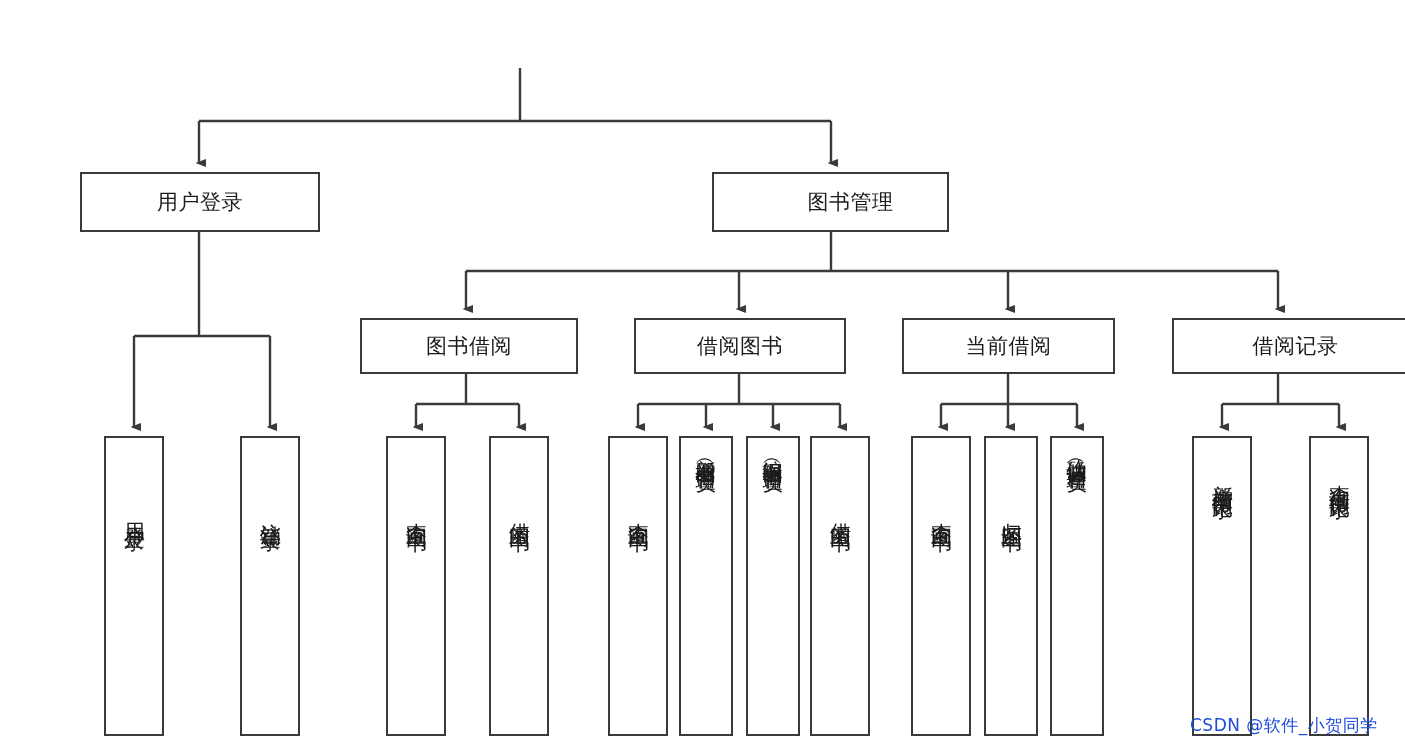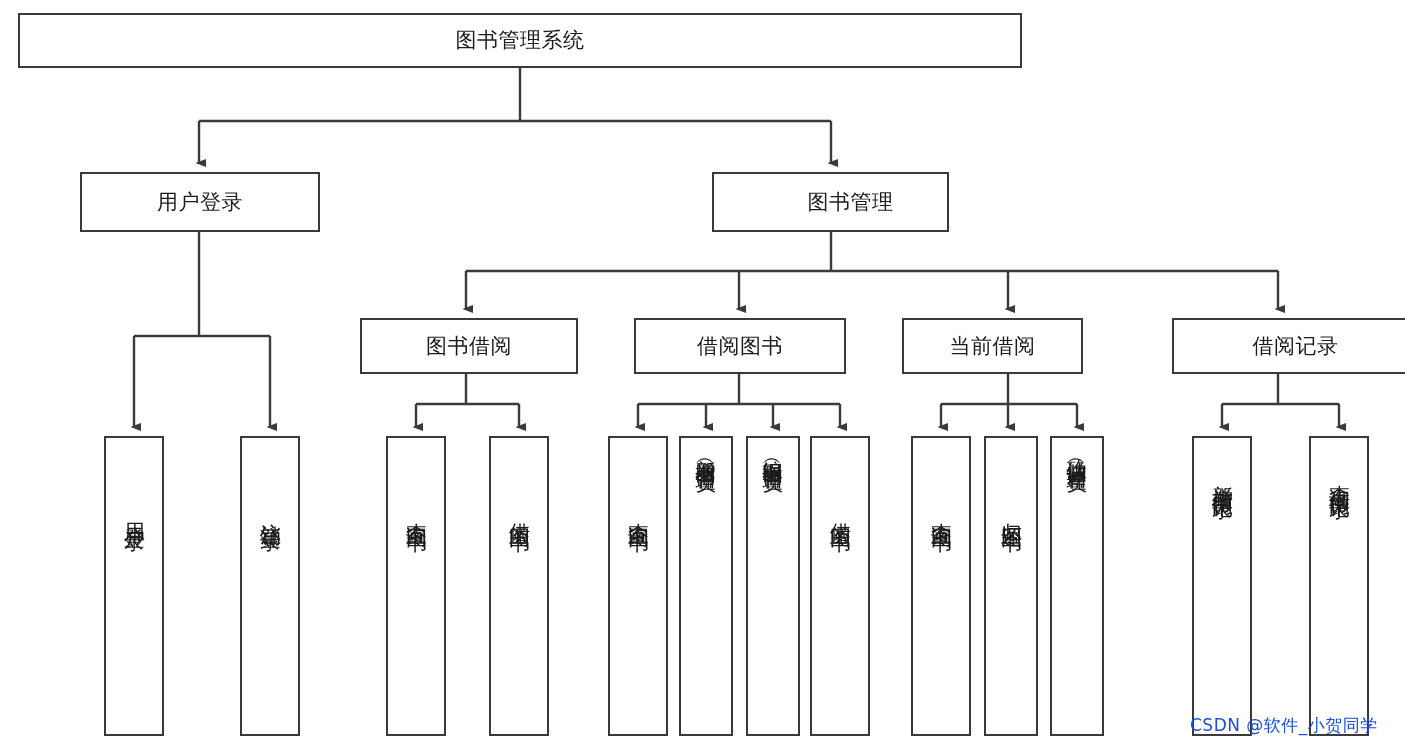--- a/index.html
+++ b/index.html
@@ -98,38 +98,35 @@
       <path d="M1008,404 L1008,427" marker-end="url(#arrow)"></path>
       <path d="M1077,404 L1077,427" marker-end="url(#arrow)"></path>
 
       <path d="M1278,374 L1278,404"></path>
       <path d="M1222,404 L1339,404"></path>
       <path d="M1222,404 L1222,427" marker-end="url(#arrow)"></path>
       <path d="M1339,404 L1339,427" marker-end="url(#arrow)"></path>
     </g>
   </svg>
 
-  <div class="node horiz" style="left:18px;top:13px;width:1004px;height:55px;">
-    <span class="label">图书管理系统</span>
-  </div>
 
   <div class="node horiz" style="left:80px;top:172px;width:240px;height:60px;">
     <span class="label">用户登录</span>
   </div>
   <div class="node horiz" style="left:712px;top:172px;width:237px;height:60px;padding-left:40px;">
     <span class="label">图书管理</span>
   </div>
 
   <div class="node horiz" style="left:360px;top:318px;width:218px;height:56px;">
     <span class="label">图书借阅</span>
   </div>
   <div class="node horiz" style="left:634px;top:318px;width:212px;height:56px;">
     <span class="label">借阅图书</span>
   </div>
-  <div class="node horiz" style="left:902px;top:318px;width:181px;height:56px;">
+  <div class="node horiz" style="left:902px;top:318px;width:213px;height:56px;">
     <span class="label">当前借阅</span>
   </div>
   <div class="node horiz" style="left:1172px;top:318px;width:247px;height:56px;">
     <span class="label">借阅记录</span>
   </div>
 
   <div class="node vert" style="left:104px;top:436px;width:60px;height:300px;padding-top:68px;">
     <span class="label">用户登录</span>
   </div>
   <div class="node vert" style="left:240px;top:436px;width:60px;height:300px;padding-top:68px;">

